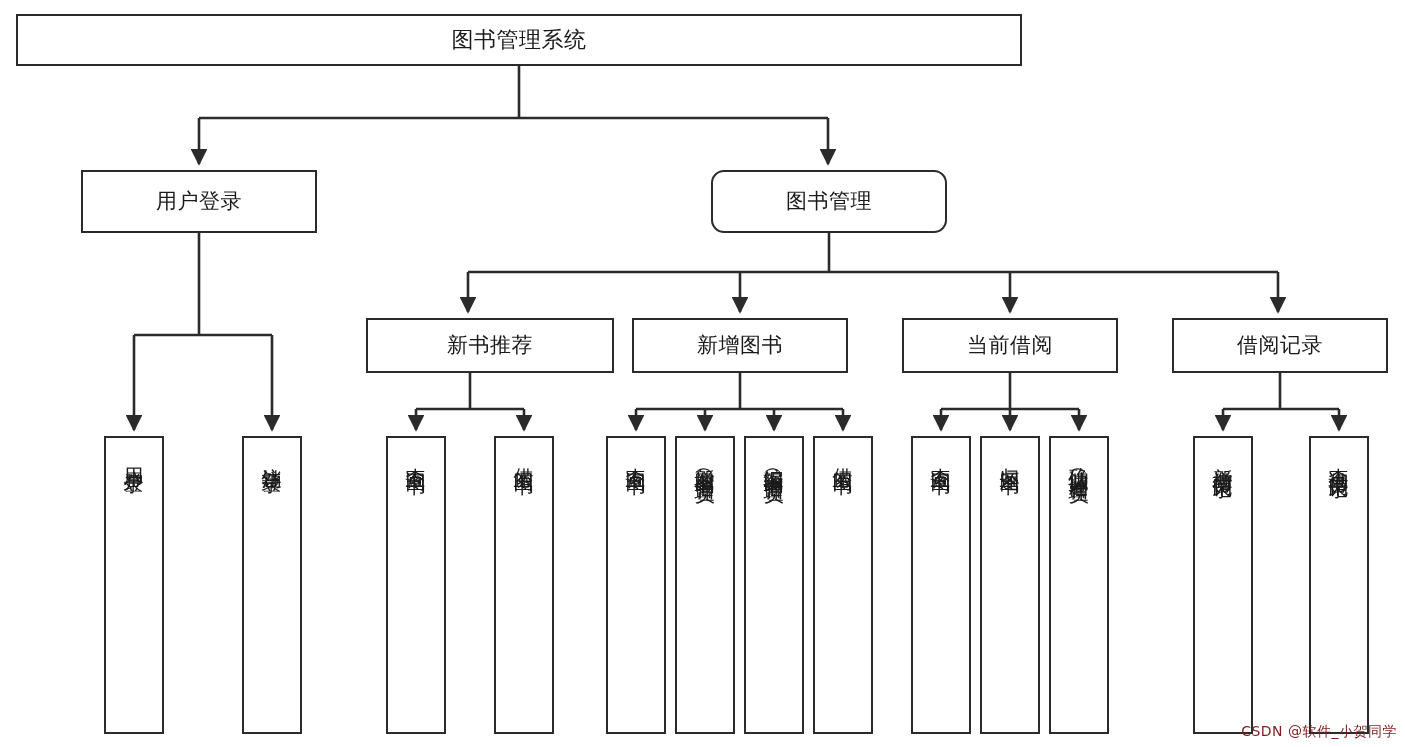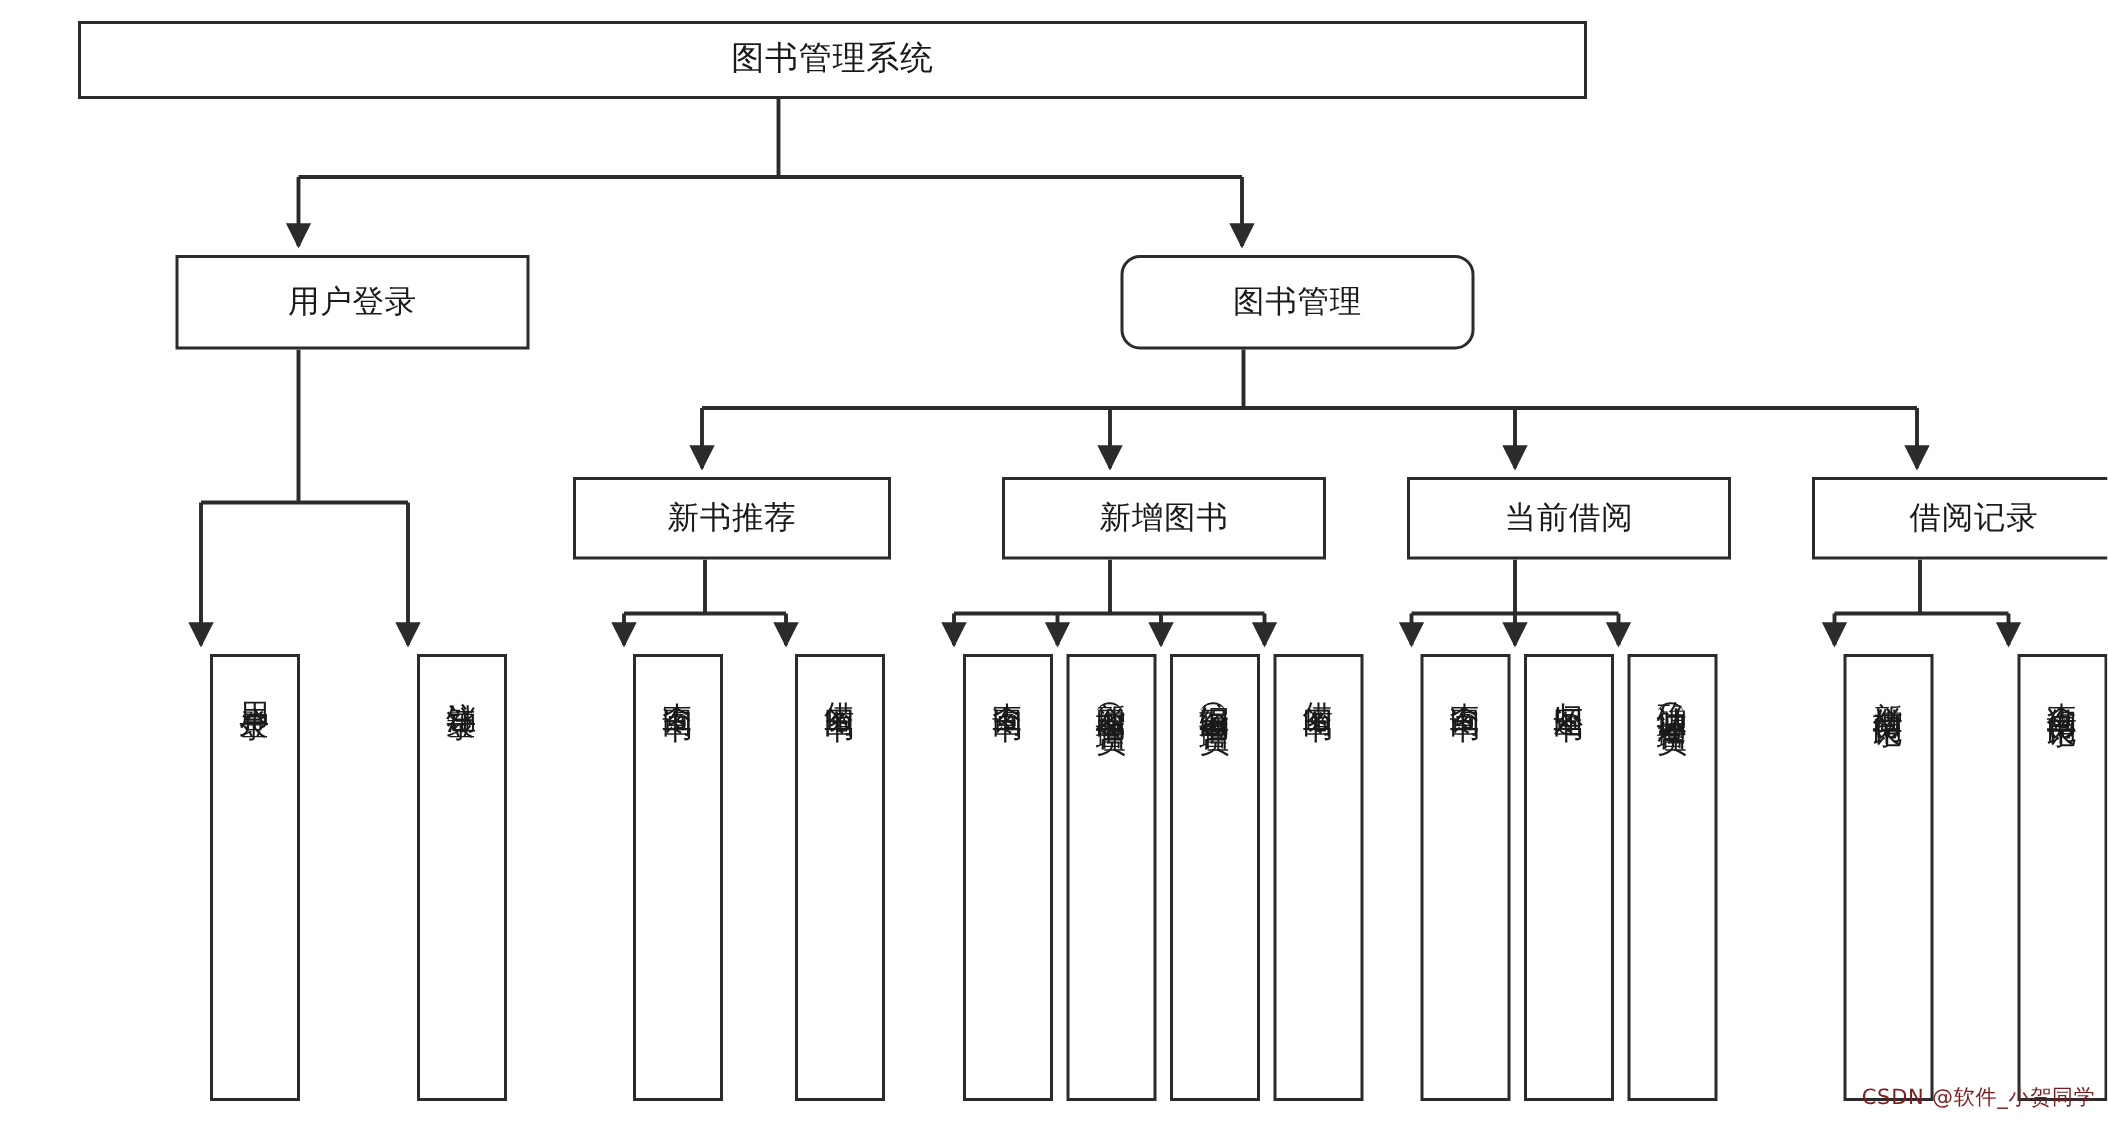--- a/index.html
+++ b/index.html
@@ -25,21 +25,20 @@
   }
   .node {
     position: absolute;
     box-sizing: border-box;
     border: 2.2px solid #2b2b2b;
     background: #ffffff;
     display: flex;
     align-items: center;
     justify-content: center;
     color: #1a1a1a;
-    margin-left: 36px;
   }
   .node.horiz {
     font-size: 21px;
     letter-spacing: 0.5px;
     line-height: 1.1;
     white-space: nowrap;
   }
   .node.root {
     font-size: 22px;
   }
@@ -126,21 +125,21 @@
     <span>图书管理系统</span>
   </div>
 
   <div class="node horiz" style="left:81px; top:170px; width:236px; height:63px;">
     <span>用户登录</span>
   </div>
   <div class="node horiz" style="left:711px; top:170px; width:236px; height:63px;border-radius:13px;">
     <span>图书管理</span>
   </div>
 
-  <div class="node horiz" style="left:346px; top:318px; width:212px; height:55px;">
+  <div class="node horiz" style="left:366px; top:318px; width:248px; height:55px;">
     <span>新书推荐</span>
   </div>
   <div class="node horiz" style="left:632px; top:318px; width:216px; height:55px;">
     <span>新增图书</span>
   </div>
   <div class="node horiz" style="left:1172px; top:318px; width:216px; height:55px;">
     <span>借阅记录</span>
   </div>
   <div class="node horiz" style="left:902px; top:318px; width:216px; height:55px;">
     <span>当前借阅</span>

